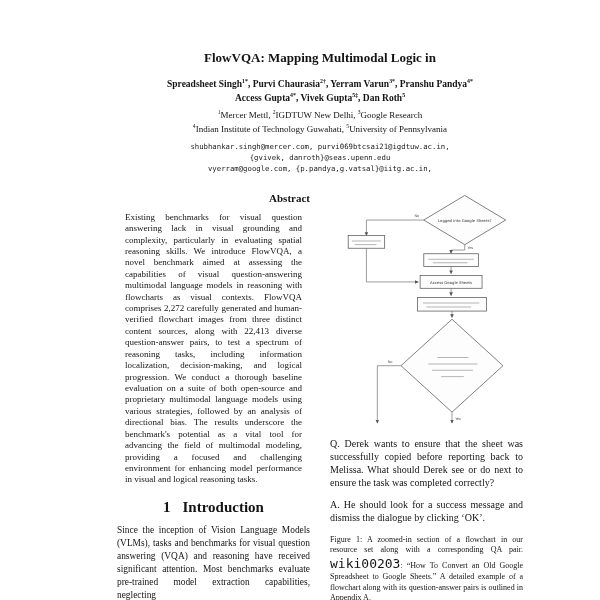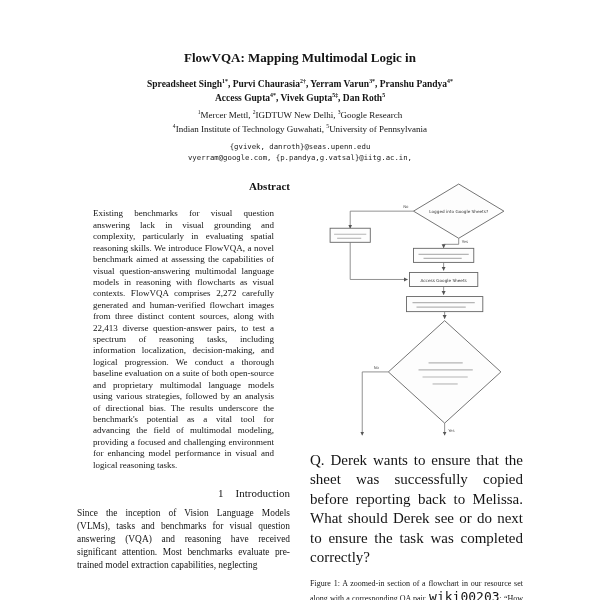--- a/index.html
+++ b/index.html
@@ -6,20 +6,21 @@
   .page {
     position:relative;
     width:600px; height:600px;
     margin:0 auto;
     background:#ffffff;
     overflow:hidden;
     box-sizing:border-box;
     padding-top:50px;
     font-family:"Liberation Serif","DejaVu Serif",serif;
     color:#141414;
+    padding-left:40px;
   }
   header { text-align:center; }
   .title {
     font-size:13px; font-weight:bold; line-height:1.3; margin:0;
   }
   .authors { margin-top:10px; font-size:9.5px; font-weight:bold; line-height:1.5; }
   .authors sup, .affils sup { font-size:0.62em; }
   .affils { margin-top:2px; font-size:9px; line-height:1.45; }
   .emails {
     margin-top:5px;
@@ -28,37 +29,37 @@
   }
   .columns {
     display:flex; gap:20px;
     padding:0 77px;
     margin-top:13px;
   }
   .col { width:213px; text-align:justify; }
   .abstract-h {
     text-align:right; font-size:11px; font-weight:bold; margin:4px 0 7px 0;
   }
-  .abstract-text { font-size:9px; line-height:1.27; margin:16px; }
+  .abstract-text { font-size:9px; line-height:1.27; margin:8px; }
   .section-h {
-    font-size:11px; font-weight:normal; margin:13px 0 8px 0; text-align:right;
+    font-size:15px; font-weight:bold; margin:13px 0 8px 0; text-align:center;
   }
   .section-h .num { margin-right:12px; }
   .body-text { font-size:9.4px; line-height:1.38; margin:0; }
   figure { margin:0; }
   .flowchart { width:100%; height:auto; display:block; margin-top:2px; }
   .fc-label {
     font-family:"DejaVu Sans","Liberation Sans",sans-serif;
     font-size:4.2px; fill:#333;
   }
   .fc-edge-label {
     font-family:"DejaVu Sans","Liberation Sans",sans-serif;
     font-size:3.9px; fill:#555;
   }
-  .qa { font-size:15px; line-height:1.3; margin:9px 0 0 0; }
+  .qa { font-size:10px; line-height:1.3; margin:9px 0 0 0; }
   .caption { font-size:8px; line-height:1.28; margin:11px 0 0 0; color:#141414; }
   .caption .code {
     font-family:"DejaVu Sans Mono","Liberation Mono",monospace;
     font-size:13px;
   }
 </style>
 </head>
 <body>
 
 <div class="page">
@@ -80,20 +81,21 @@
     <div class="affils">
       <div>
         <span><sup>1</sup><span>Mercer Mettl, </span></span><span><sup>2</sup><span>IGDTUW New Delhi, </span></span><span><sup>3</sup><span>Google Research</span></span>
       </div>
       <div>
         <span><sup>4</sup><span>Indian Institute of Technology Guwahati, </span></span><span><sup>5</sup><span>University of Pennsylvania</span></span>
       </div>
     </div>
 
     <div class="emails">
+      <div>shubhankar.singh@mercer.com, purvi069btcsai21@igdtuw.ac.in,</div>
       <div>{gvivek, danroth}@seas.upenn.edu</div>
       <div>vyerram@google.com, {p.pandya,g.vatsal}@iitg.ac.in,</div>
     </div>
   </header>
 
   <div class="columns">
 
     <div class="col">
       <h2 class="abstract-h">Abstract</h2>
       <p class="abstract-text">Existing benchmarks for visual question answering lack in visual grounding and complexity, particularly in evaluating spatial reasoning skills. We introduce FlowVQA, a novel benchmark aimed at assessing the capabilities of visual question-answering multimodal language models in reasoning with flowcharts as visual contexts. FlowVQA comprises 2,272 carefully generated and human-verified flowchart images from three distinct content sources, along with 22,413 diverse question-answer pairs, to test a spectrum of reasoning tasks, including information localization, decision-making, and logical progression. We conduct a thorough baseline evaluation on a suite of both open-source and proprietary multimodal language models using various strategies, followed by an analysis of directional bias. The results underscore the benchmark's potential as a vital tool for advancing the field of multimodal modeling, providing a focused and challenging environment for enhancing model performance in visual and logical reasoning tasks.</p>
@@ -156,20 +158,21 @@
             <line x1="118" y1="184" x2="152" y2="184" stroke="#b5b5b5" stroke-width="1.1"></line>
             <line x1="108" y1="191" x2="162" y2="191" stroke="#b5b5b5" stroke-width="1.1"></line>
             <line x1="112" y1="198" x2="157" y2="198" stroke="#b5b5b5" stroke-width="1.1"></line>
             <line x1="122" y1="205" x2="147" y2="205" stroke="#b5b5b5" stroke-width="1.1"></line>
           </g>
           <text class="fc-edge-label" x="66" y="190" text-anchor="middle">No</text>
           <text class="fc-edge-label" x="137.5" y="253" text-anchor="start">Yes</text>
         </svg>
 
         <p class="qa">Q. Derek wants to ensure that the sheet was successfully copied before reporting back to Melissa. What should Derek see or do next to ensure the task was completed correctly?</p>
+        <p class="qa">A. He should look for a success message and dismiss the dialogue by clicking ‘OK’.</p>
 
         <figcaption class="caption">
           <span>Figure 1: A zoomed-in section of a flowchart in our resource set along with a corresponding QA pair. </span><span class="code">wiki00203</span><span>: “How To Convert an Old Google Spreadsheet to Google Sheets.” A detailed example of a flowchart along with its question-answer pairs is outlined in Appendix A.</span>
         </figcaption>
       </figure>
     </div>
 
   </div>
 </div>
 

